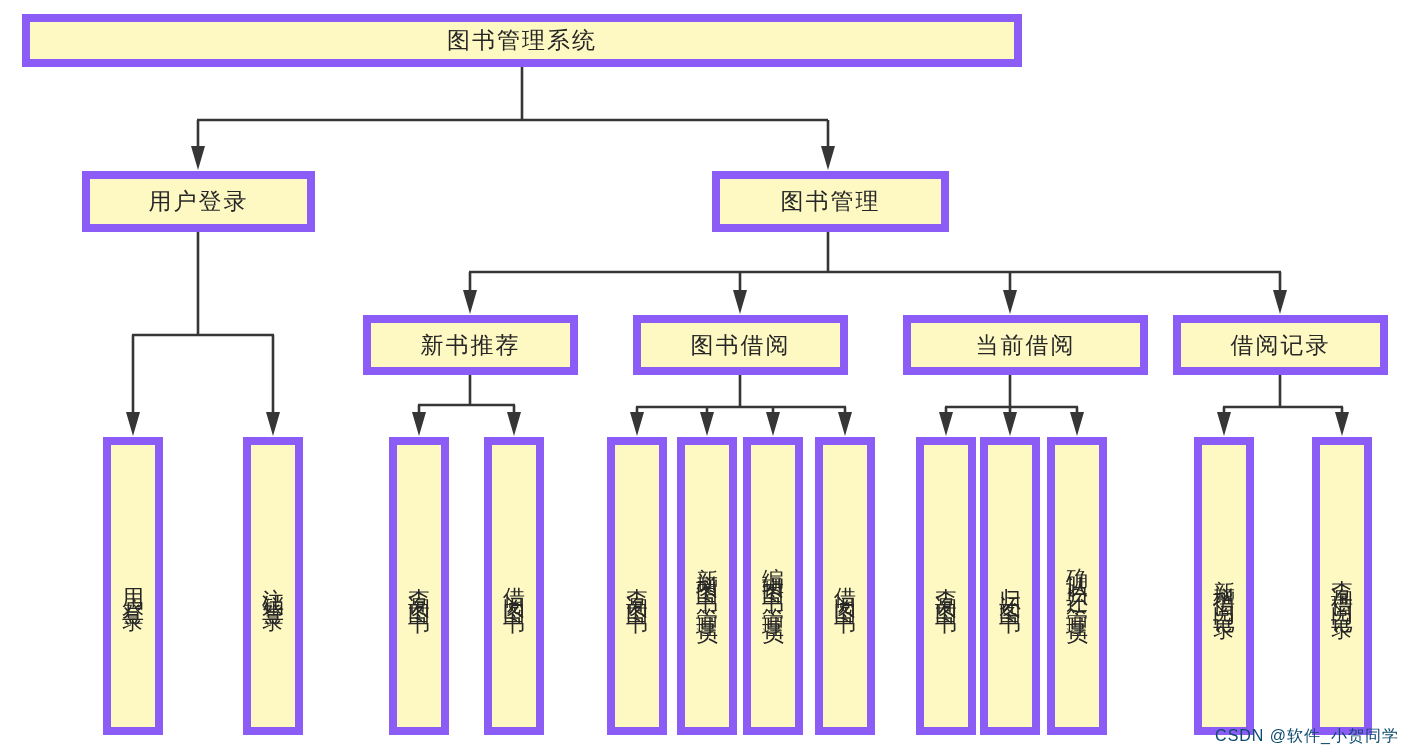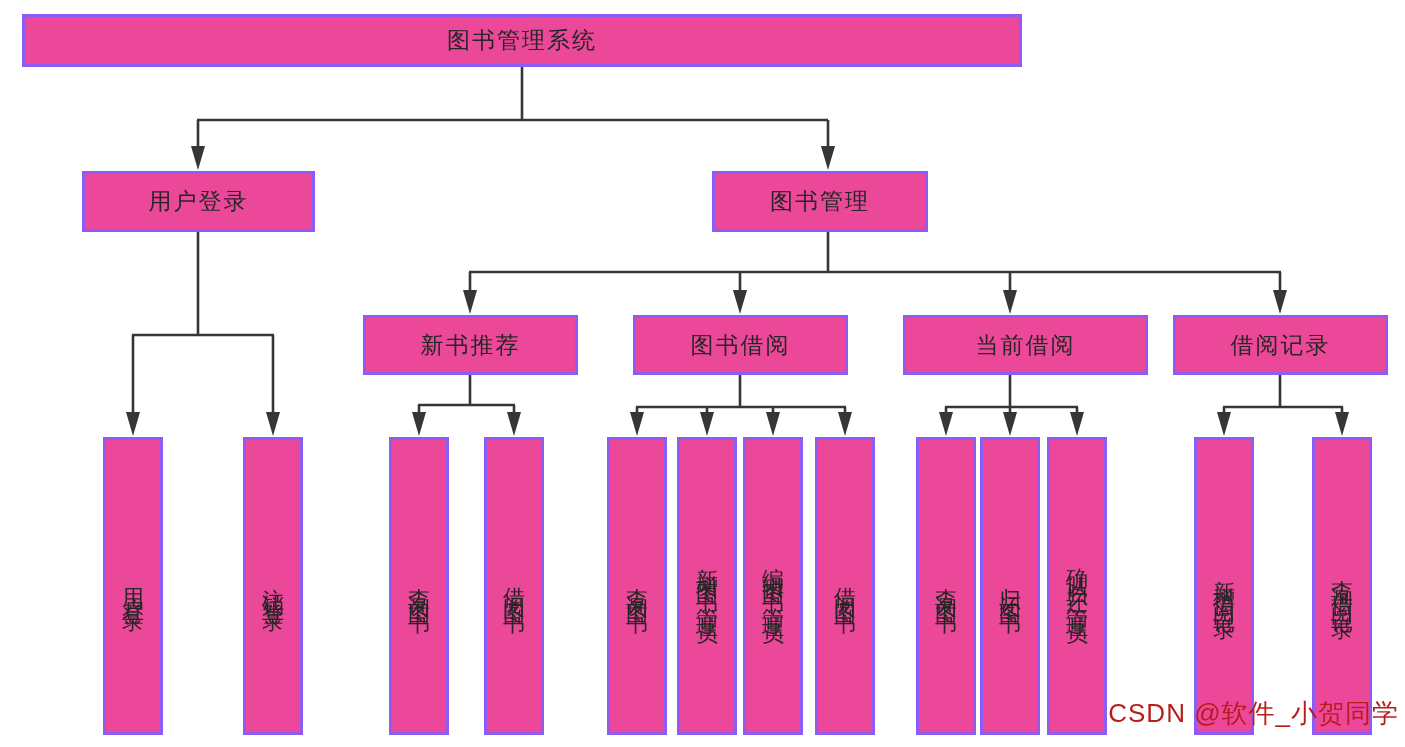--- a/index.html
+++ b/index.html
@@ -7,22 +7,22 @@
     position:relative;
     width:1405px;height:747px;
     background:#ffffff;
     font-family:"Liberation Sans","DejaVu Sans",sans-serif;
     overflow:hidden;
   }
   .connectors{position:absolute;left:0;top:0;z-index:0;}
   .node{
     position:absolute;
     box-sizing:border-box;
-    border:3px solid #8b5cf6;
-    background:#ec4899;
+    border:8px solid #8b5cf6;
+    background:#fef9c3;
     display:flex;align-items:center;justify-content:center;
     color:#262626;
     z-index:1;
     font-family:Liberation Serif, serif;
   }
   .h-node{
     font-size:23px;
     letter-spacing:2px;
     white-space:nowrap;
   }
@@ -30,31 +30,31 @@
     font-size:22px;
   }
   .v-node span{
     writing-mode:vertical-rl;
     text-orientation:mixed;
     letter-spacing:8px;
     line-height:1;
   }
   .watermark{
     position:absolute;
-    right:6px;bottom:16px;
-    font-size:26px;
-    color:#b91c1c;
+    right:6px;bottom:0;
+    font-size:16px;
+    color:#0c4a6e;
     letter-spacing:1px;
     z-index:2;
     white-space:nowrap;
   }
   
   #n-root{left:22px;top:14px;width:1000px;height:53px;}
   #n-l2-0{left:82px;top:171px;width:233px;height:61px;}
-  #n-l2-1{left:712px;top:171px;width:216px;height:61px;}
+  #n-l2-1{left:712px;top:171px;width:237px;height:61px;}
   #n-l3-0{left:363px;top:315px;width:215px;height:60px;}
   #n-l3-1{left:633px;top:315px;width:215px;height:60px;}
   #n-l3-2{left:903px;top:315px;width:245px;height:60px;}
   #n-l3-3{left:1173px;top:315px;width:215px;height:60px;}
   .leaf{top:437px;width:60px;height:298px;}
   #leaf-0{left:103px;}  #leaf-1{left:243px;}
   #leaf-2{left:389px;}  #leaf-3{left:484px;}
   #leaf-4{left:607px;}  #leaf-5{left:677px;}
   #leaf-6{left:743px;}  #leaf-7{left:815px;}
   #leaf-8{left:916px;}  #leaf-9{left:980px;}

